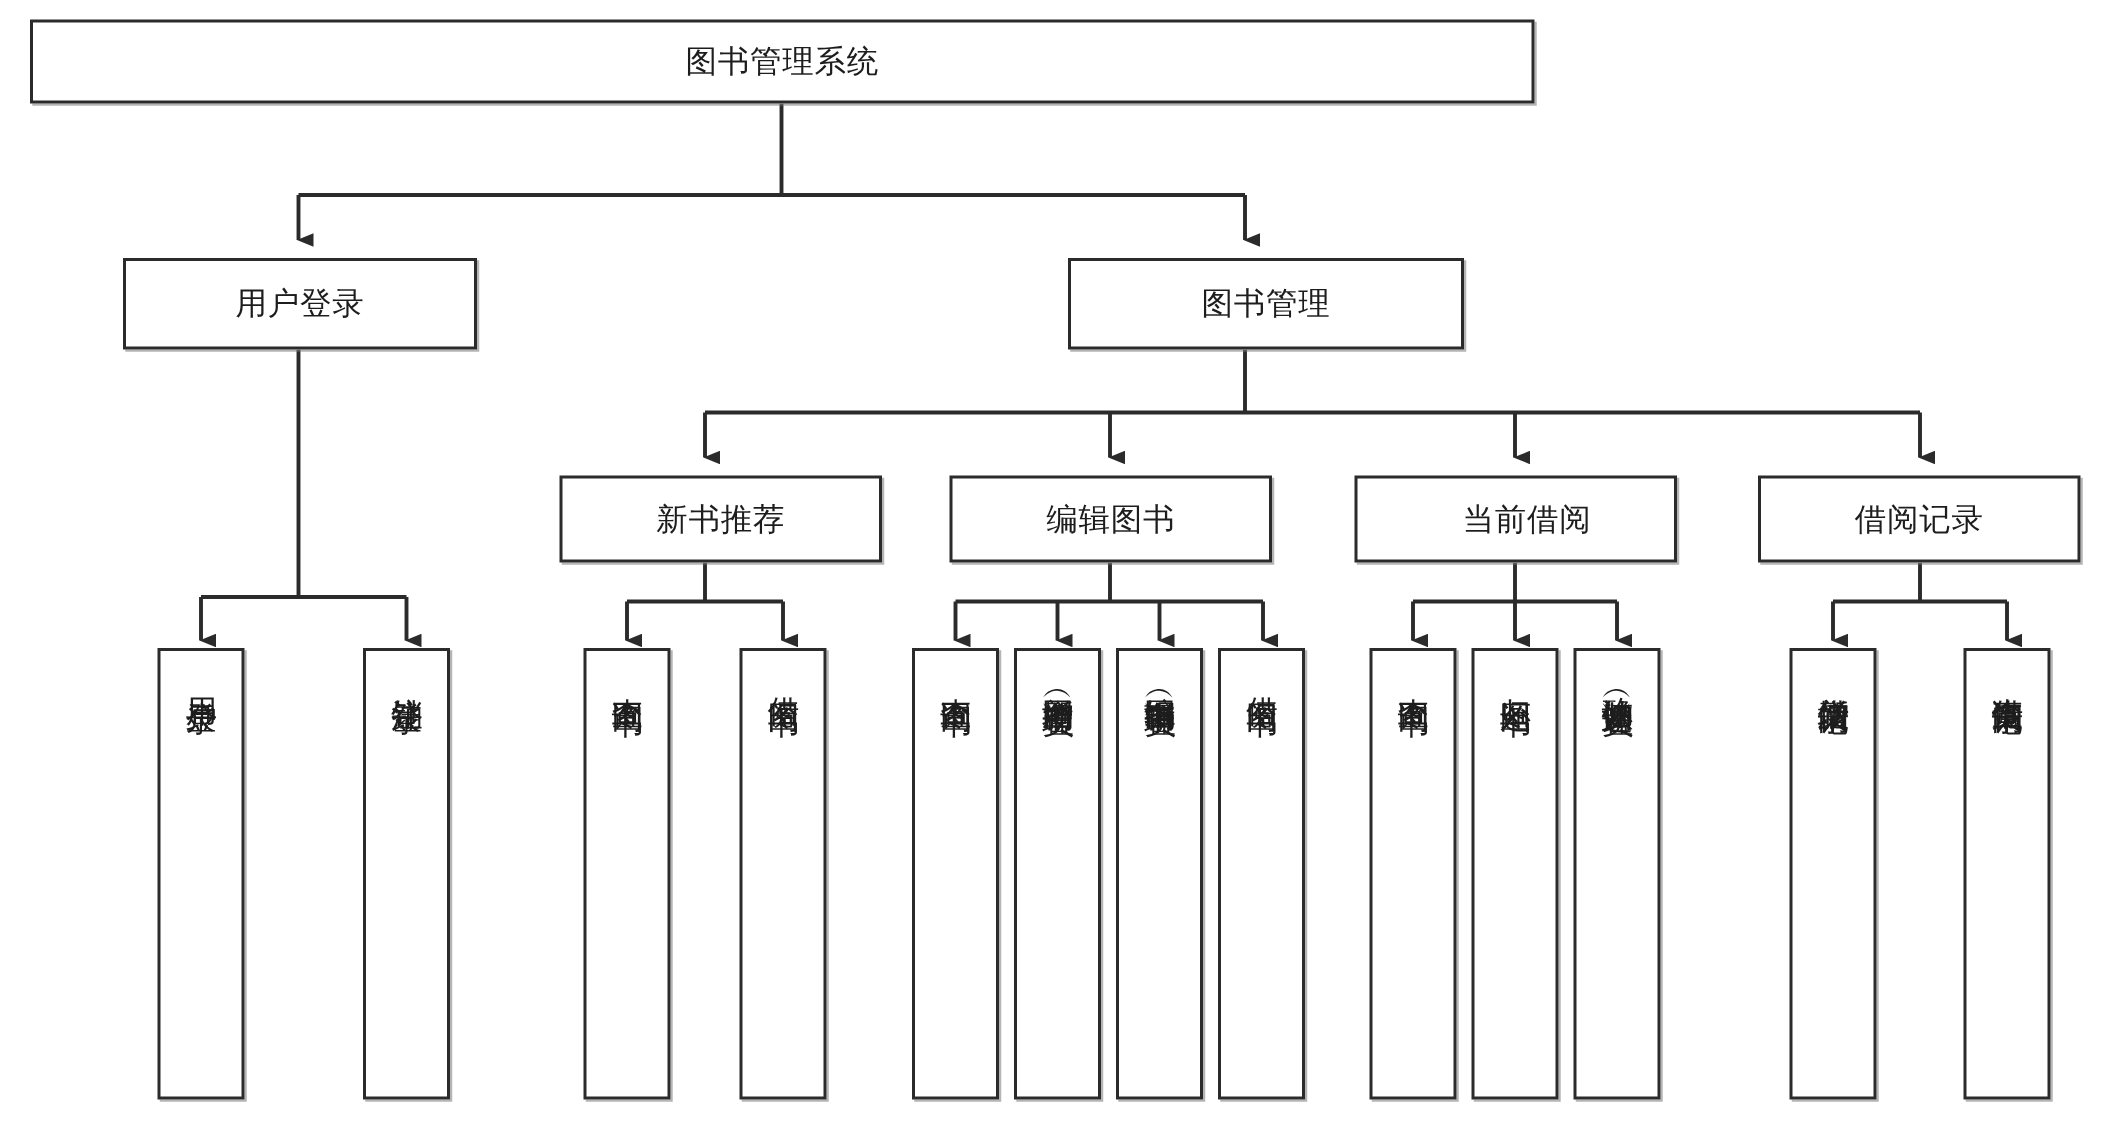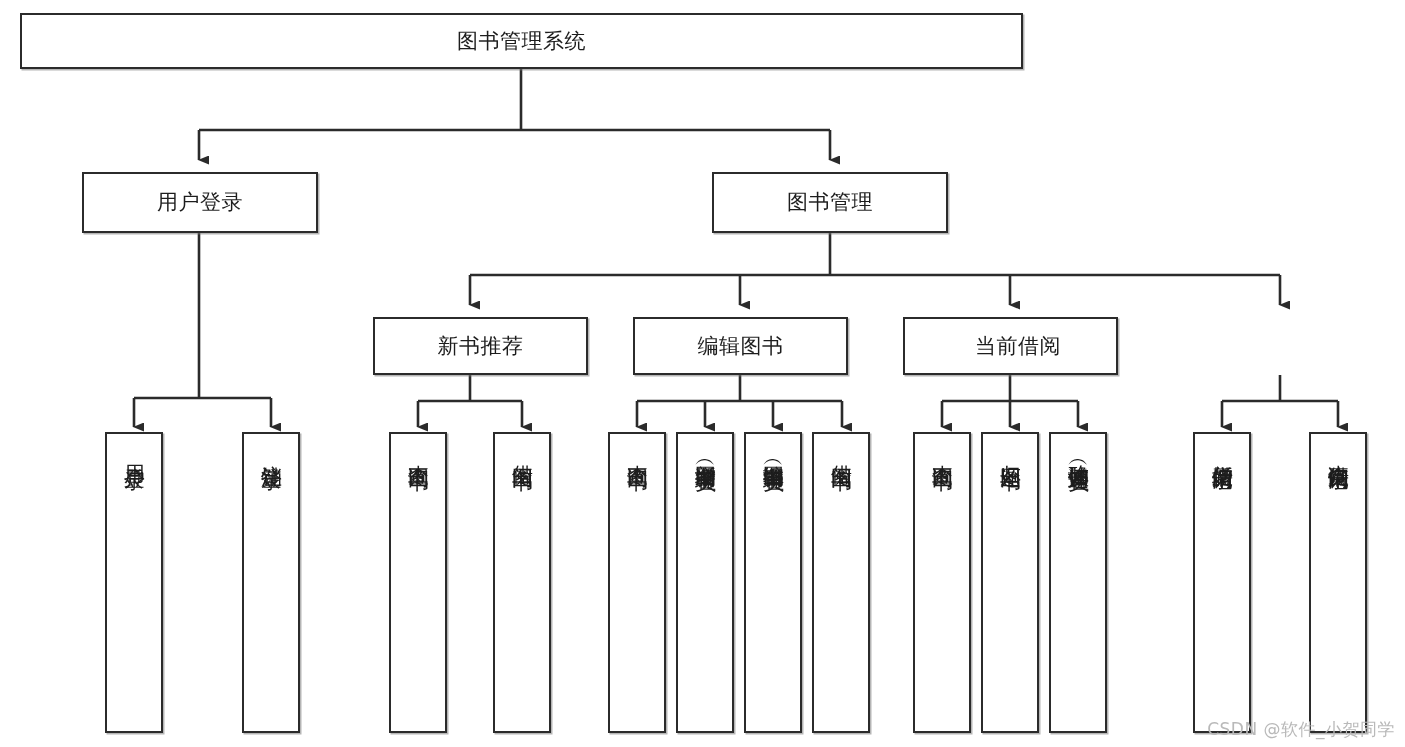--- a/index.html
+++ b/index.html
@@ -131,33 +131,36 @@
     </g>
   </svg>
 
   <div class="node horizontal" style="left:20px; top:13px; width:1003px; height:56px;">
     <span class="label">图书管理系统</span>
   </div>
 
   <div class="node horizontal" style="left:82px; top:172px; width:236px; height:61px;">
     <span class="label">用户登录</span>
   </div>
-  <div class="node horizontal" style="left:712px; top:172px; width:236px; height:61px;">
+  <div class="node horizontal" style="left:712px; top:172px; width:264px; height:61px;">
     <span class="label">图书管理</span>
   </div>
 
   <div class="node horizontal" style="left:363px; top:317px; width:215px; height:58px;margin-left:10px;">
     <span class="label">新书推荐</span>
   </div>
   <div class="node horizontal" style="left:633px; top:317px; width:215px; height:58px;">
     <span class="label">编辑图书</span>
   </div>
   <div class="node horizontal" style="left:903px; top:317px; width:215px; height:58px;padding-left:15px;">
     <span class="label">当前借阅</span>
   </div>
+  <div class="node horizontal" style="left:1172px; top:317px; width:215px; height:58px;">
+    <span class="label">借阅记录</span>
+  </div>
 
   <div class="node vertical" style="left:105px; top:432px; width:58px; height:301px;">
     <span class="label">用户登录</span>
   </div>
   <div class="node vertical" style="left:242px; top:432px; width:58px; height:301px;">
     <span class="label">注销登录</span>
   </div>
 
   <div class="node vertical" style="left:389px; top:432px; width:58px; height:301px;">
     <span class="label">查询图书</span>
@@ -189,15 +192,14 @@
     <span class="label">确认归还（管理员）</span>
   </div>
 
   <div class="node vertical tall" style="left:1193px; top:432px; width:58px; height:301px;">
     <span class="label">新增借阅记录</span>
   </div>
   <div class="node vertical tall" style="left:1309px; top:432px; width:58px; height:301px;">
     <span class="label">查询借阅记录</span>
   </div>
 
-  <div id="watermark">CSDN @软件_小贺同学</div>
 
 </div>
 
 </body></html>

